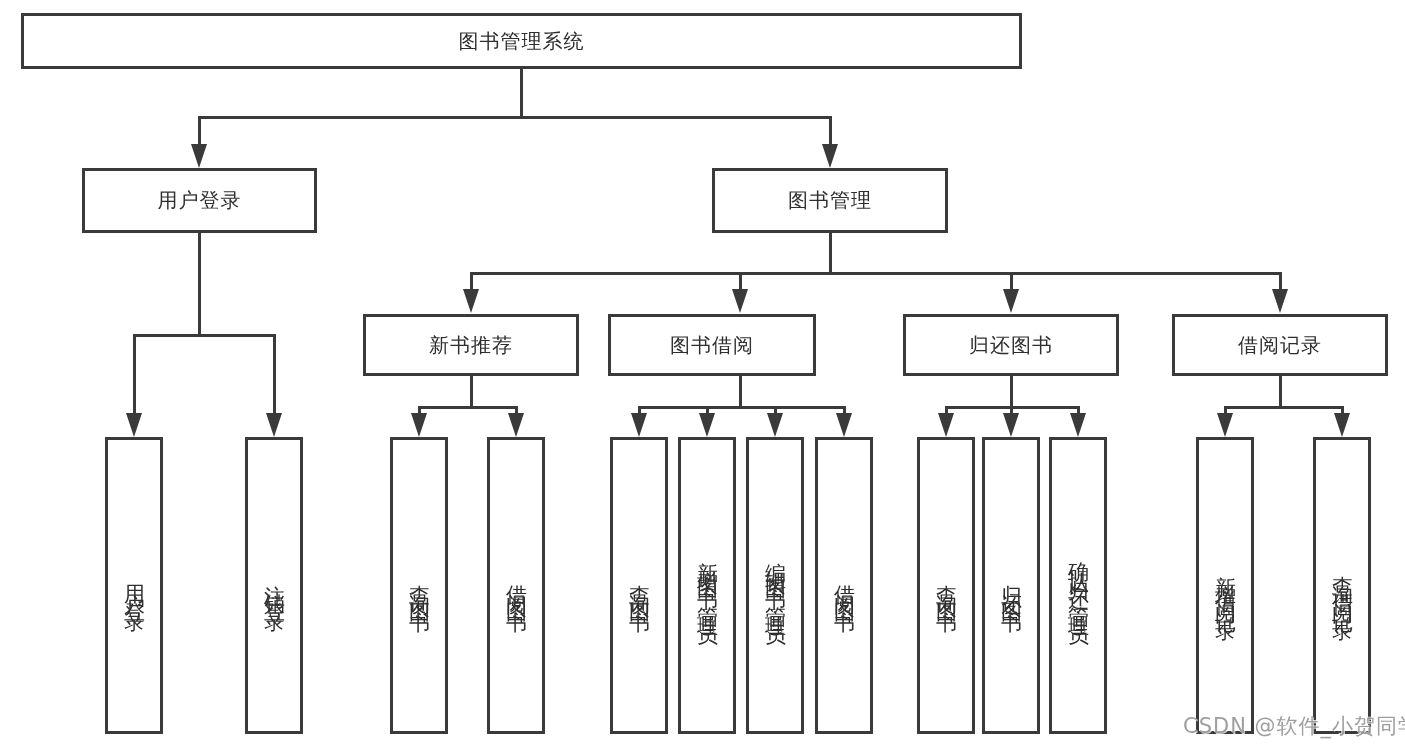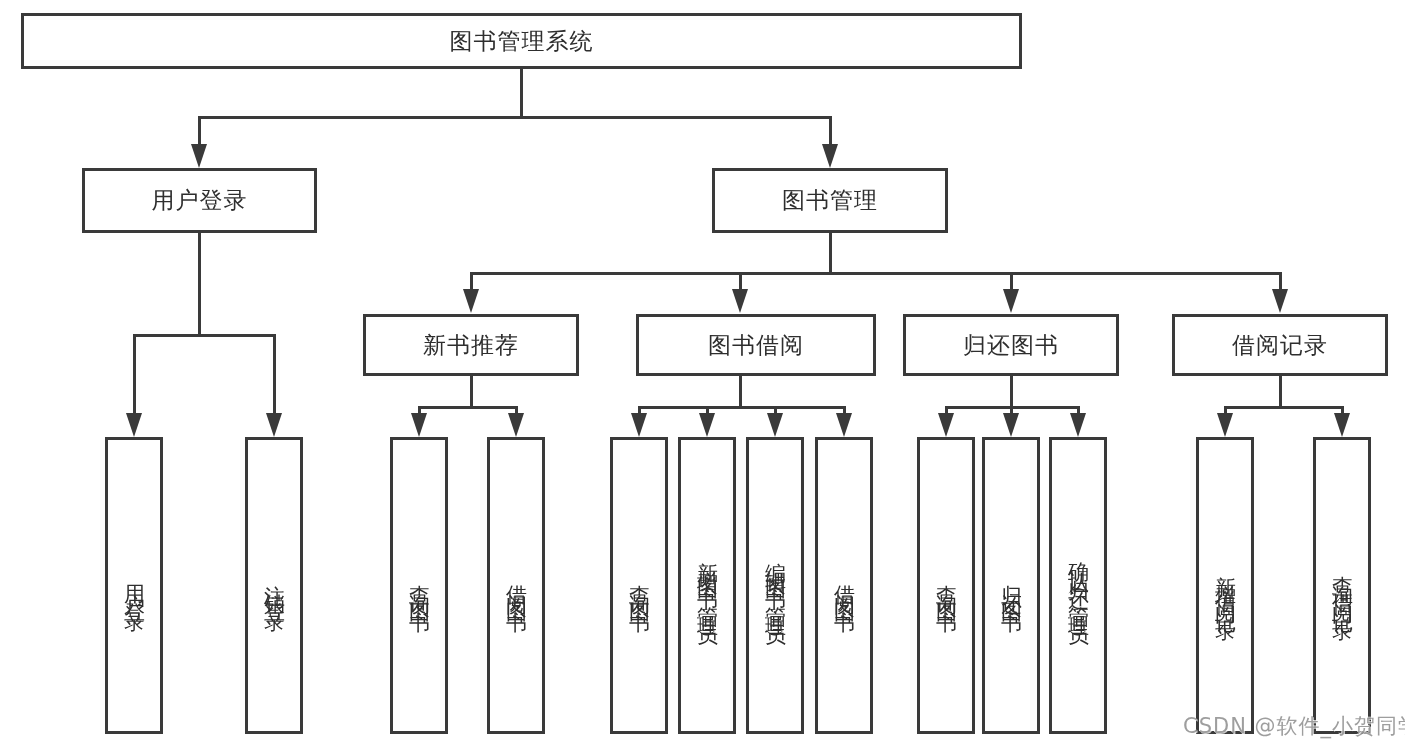--- a/index.html
+++ b/index.html
@@ -19,21 +19,21 @@
     position: absolute;
     box-sizing: border-box;
     border: 3px solid #3a3a3a;
     background: #ffffff;
     display: flex;
     align-items: center;
     justify-content: center;
     color: #2e2e2e;
   }
   .node.h {
-    font-size: 23px;
+    font-size: 20px;
     letter-spacing: 1px;
   }
   .node.v {
     width: 58px;
     top: 437px;
     height: 297px;
     font-size: 21px;
   }
   .node.v span {
     writing-mode: vertical-rl;
@@ -84,21 +84,21 @@
   </div>
 
   <div class="node h" style="left:363px; top:314px; width:216px; height:62px;">
     <span>新书推荐</span>
   </div>
 
   <div class="node h" style="left:712px; top:168px; width:236px; height:65px;">
     <span>图书管理</span>
   </div>
 
-  <div class="node h" style="left:636px; top:314px; width:240px; height:62px;justify-content:center;">
+  <div class="node h" style="left:608px; top:314px; width:208px; height:62px;justify-content:center;">
     <span>图书借阅</span>
   </div>
 
   <div class="node h" style="left:903px; top:314px; width:216px; height:62px;">
     <span>归还图书</span>
   </div>
 
   <div class="node h" style="left:1172px; top:314px; width:216px; height:62px;">
     <span>借阅记录</span>
   </div>

